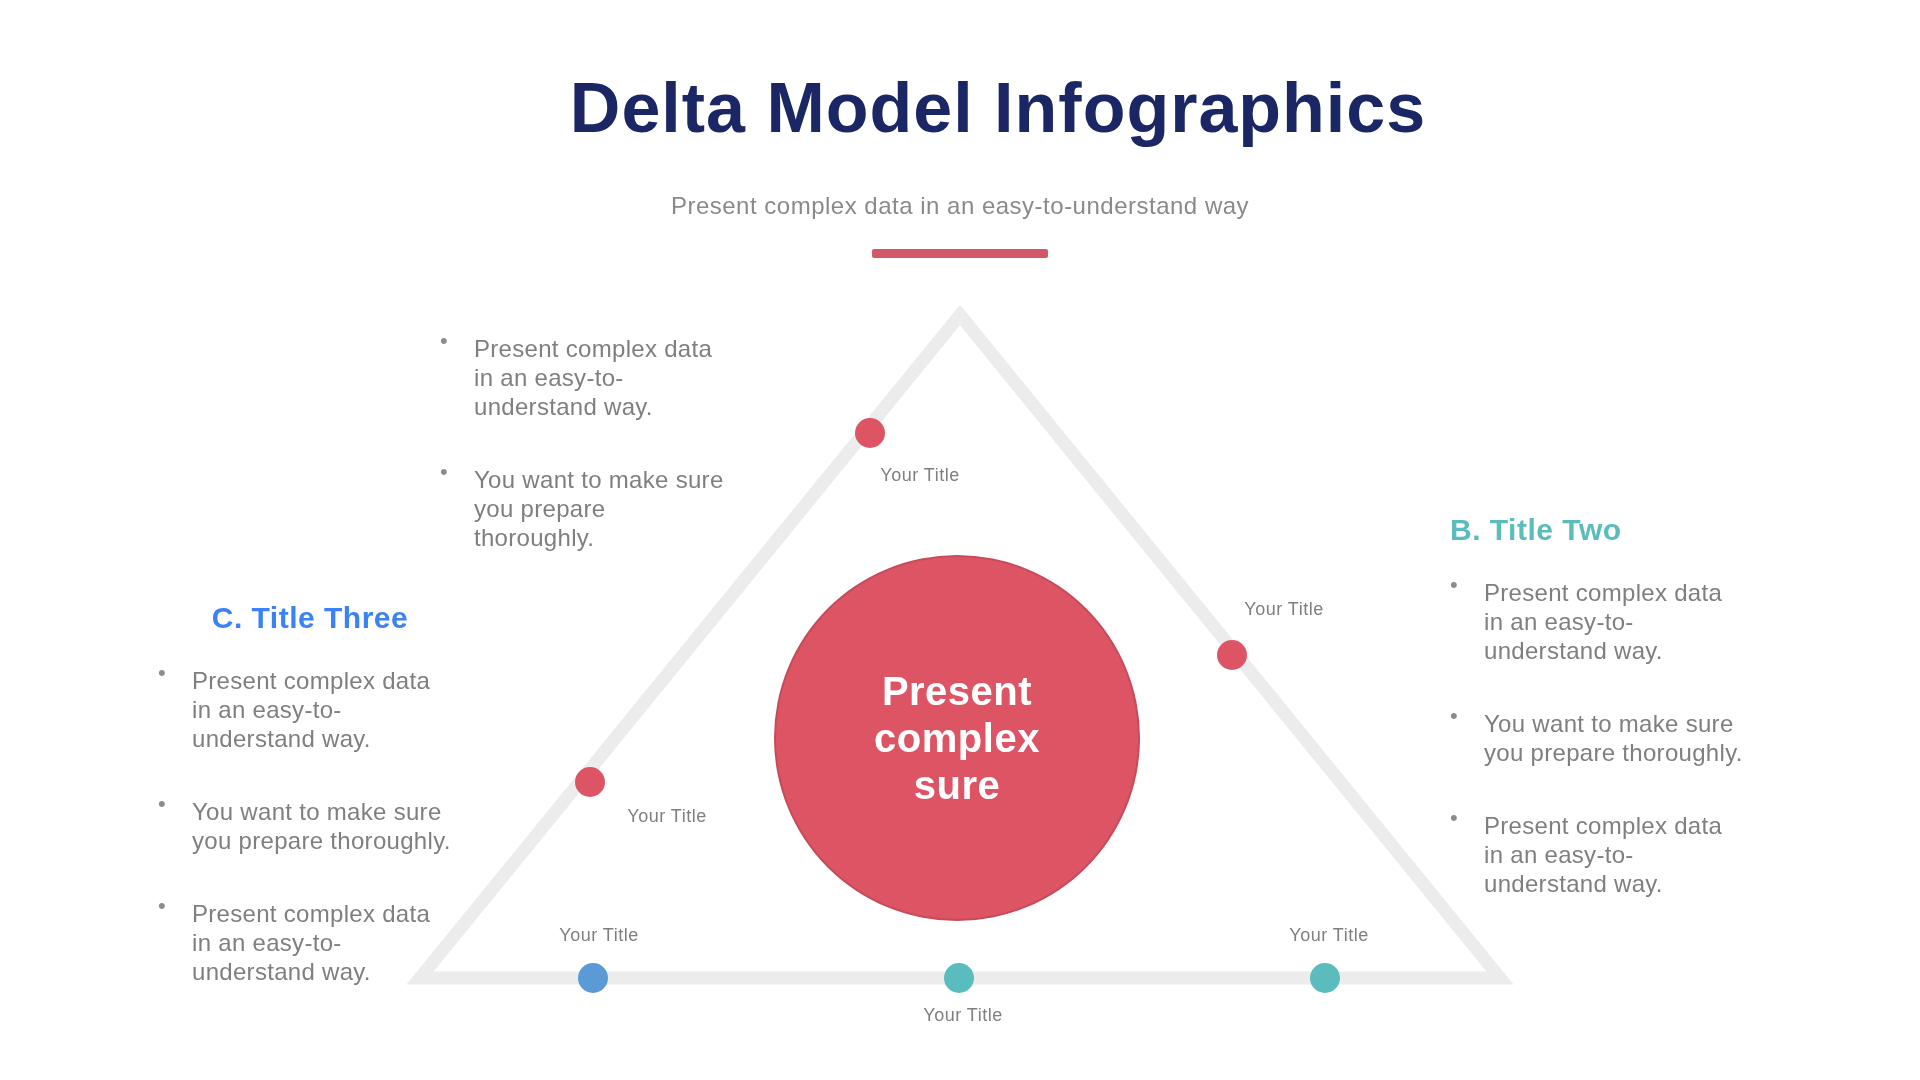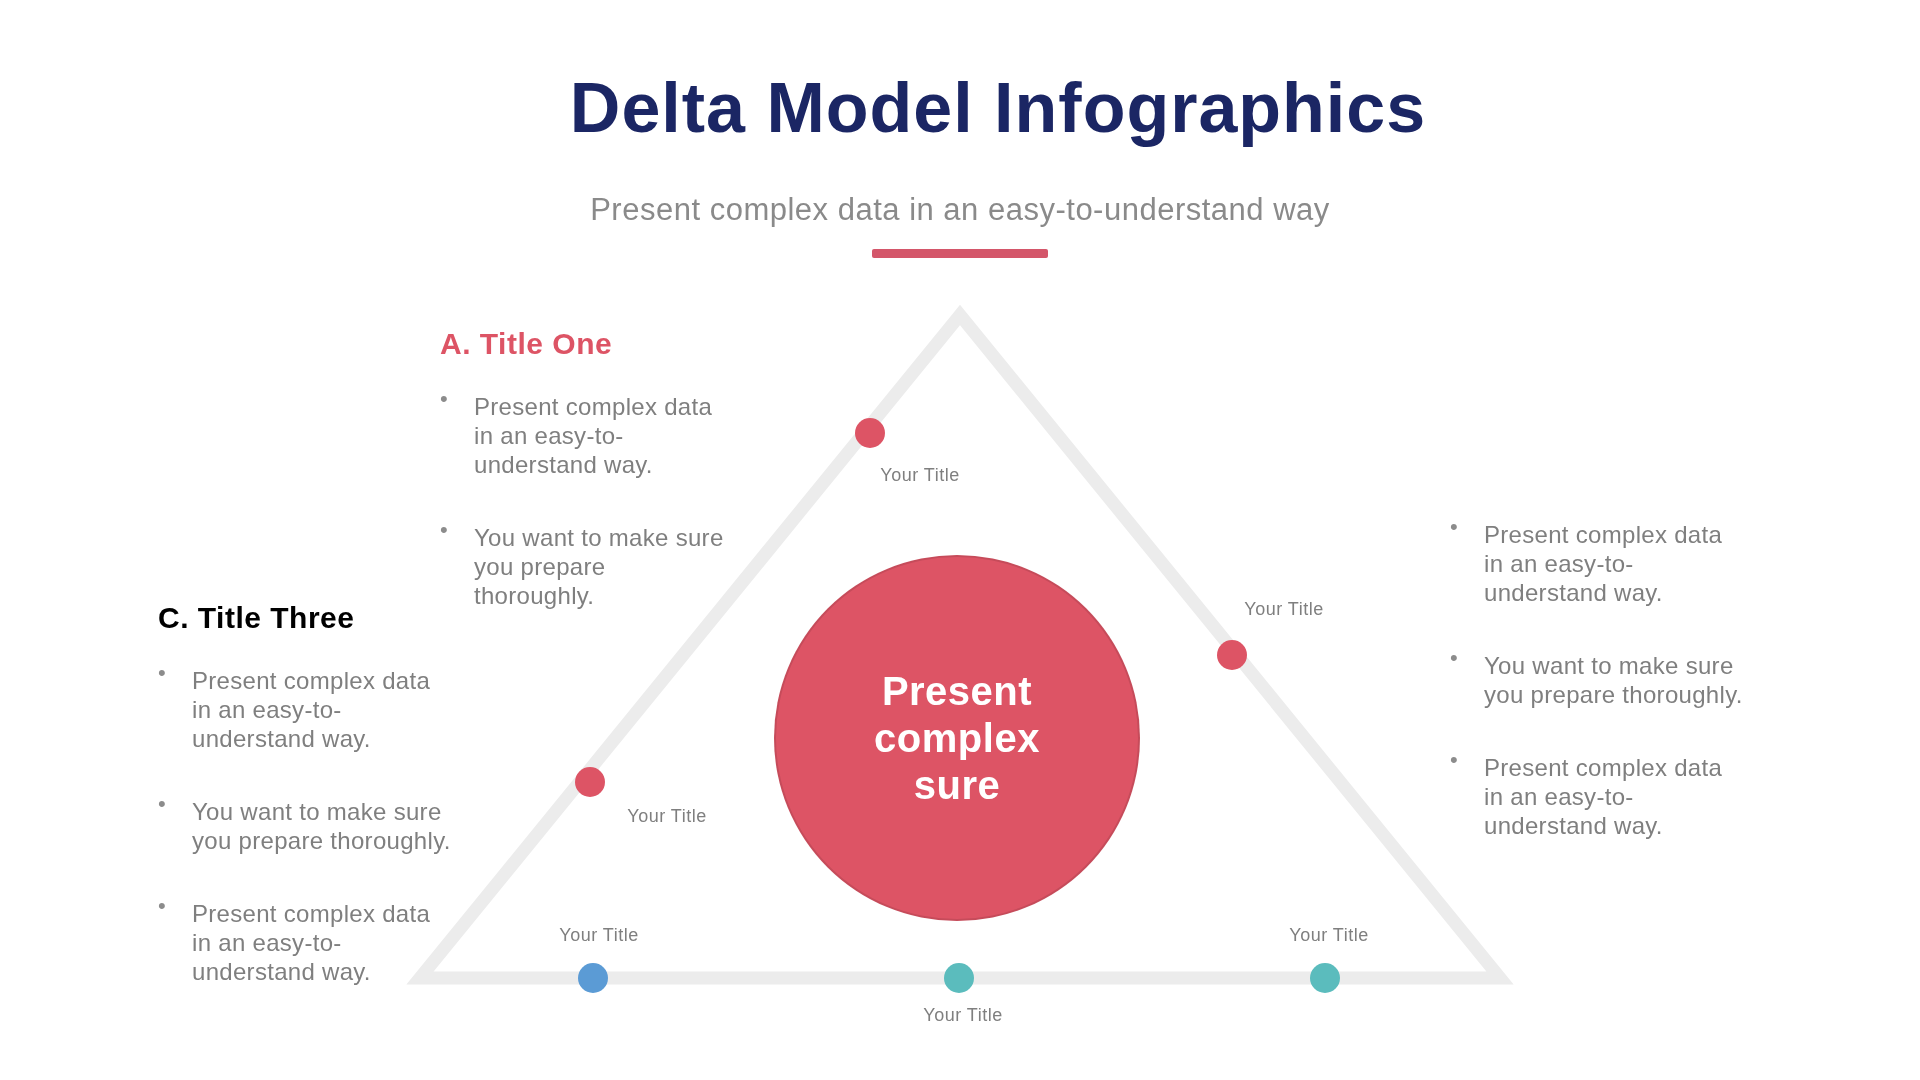--- a/index.html
+++ b/index.html
@@ -8,21 +8,21 @@
     font-family:"Liberation Sans",sans-serif;
   }
   
   .header{position:absolute;left:0;top:0;width:1920px;text-align:center;}
   .title{
     margin:0;position:absolute;left:0;top:68px;width:1920px;
     font-size:70px;font-weight:bold;letter-spacing:1px;padding-left:38px;
   }
   .subtitle{
     margin:0;position:absolute;left:0;top:192px;width:1920px;
-    font-size:31px;color:#8a8a8a;font-weight:normal;letter-spacing:0.5px;
+    font-size:24px;color:#8a8a8a;font-weight:normal;letter-spacing:0.5px;
   }
   .divider{
     position:absolute;left:872px;top:249px;width:176px;height:9px;border-radius:2px;
   }
   
   .triangle-svg{position:absolute;left:0;top:0;width:1920px;height:1080px;}
   .triangle-svg path{fill:none;stroke-width:13;stroke-linejoin:miter;}
   
   .center-circle{
     position:absolute;left:774px;top:555px;width:366px;height:366px;border-radius:50%;
@@ -84,48 +84,48 @@
   <div class="marker-label" style="left:963px;top:1005px">Your Title</div>
   <div class="marker-label" style="left:1329px;top:925px">Your Title</div>
 
   <div class="center-circle" style="background: rgb(221, 84, 101);">
     <div class="circle-line">Present</div>
     <div class="circle-line">complex</div>
     <div class="circle-line">sure</div>
   </div>
 
   <div class="section sec-a" style="left:440px;top:326px">
-    <h2 class="section-heading" style="color: rgb(221, 84, 101);">A. Title One</h2>
     <div class="bullet-row">
       <span class="bullet-glyph">•</span>
       <p class="bullet-text">Present complex data in an easy-to-understand way.</p>
     </div>
     <div class="bullet-row">
       <span class="bullet-glyph">•</span>
       <p class="bullet-text">You want to make sure you prepare thoroughly.</p>
     </div>
   </div>
 
   <div class="section sec-b" style="left:1450px;top:512px">
+    <h2 class="section-heading" style="color: rgb(91, 188, 189);">B. Title Two</h2>
     <div class="bullet-row">
       <span class="bullet-glyph">•</span>
       <p class="bullet-text">Present complex data in an easy-to-understand way.</p>
     </div>
     <div class="bullet-row">
       <span class="bullet-glyph">•</span>
       <p class="bullet-text">You want to make sure you prepare thoroughly.</p>
     </div>
     <div class="bullet-row">
       <span class="bullet-glyph">•</span>
       <p class="bullet-text">Present complex data in an easy-to-understand way.</p>
     </div>
   </div>
 
   <div class="section sec-c" style="left:158px;top:600px">
-    <h2 class="section-heading" style="color: #000000;">C. Title Three</h2>
+    <h2 class="section-heading" style="color: #3b82f6; text-align: center;">C. Title Three</h2>
     <div class="bullet-row">
       <span class="bullet-glyph">•</span>
       <p class="bullet-text">Present complex data in an easy-to-understand way.</p>
     </div>
     <div class="bullet-row">
       <span class="bullet-glyph">•</span>
       <p class="bullet-text">You want to make sure you prepare thoroughly.</p>
     </div>
     <div class="bullet-row">
       <span class="bullet-glyph">•</span>

